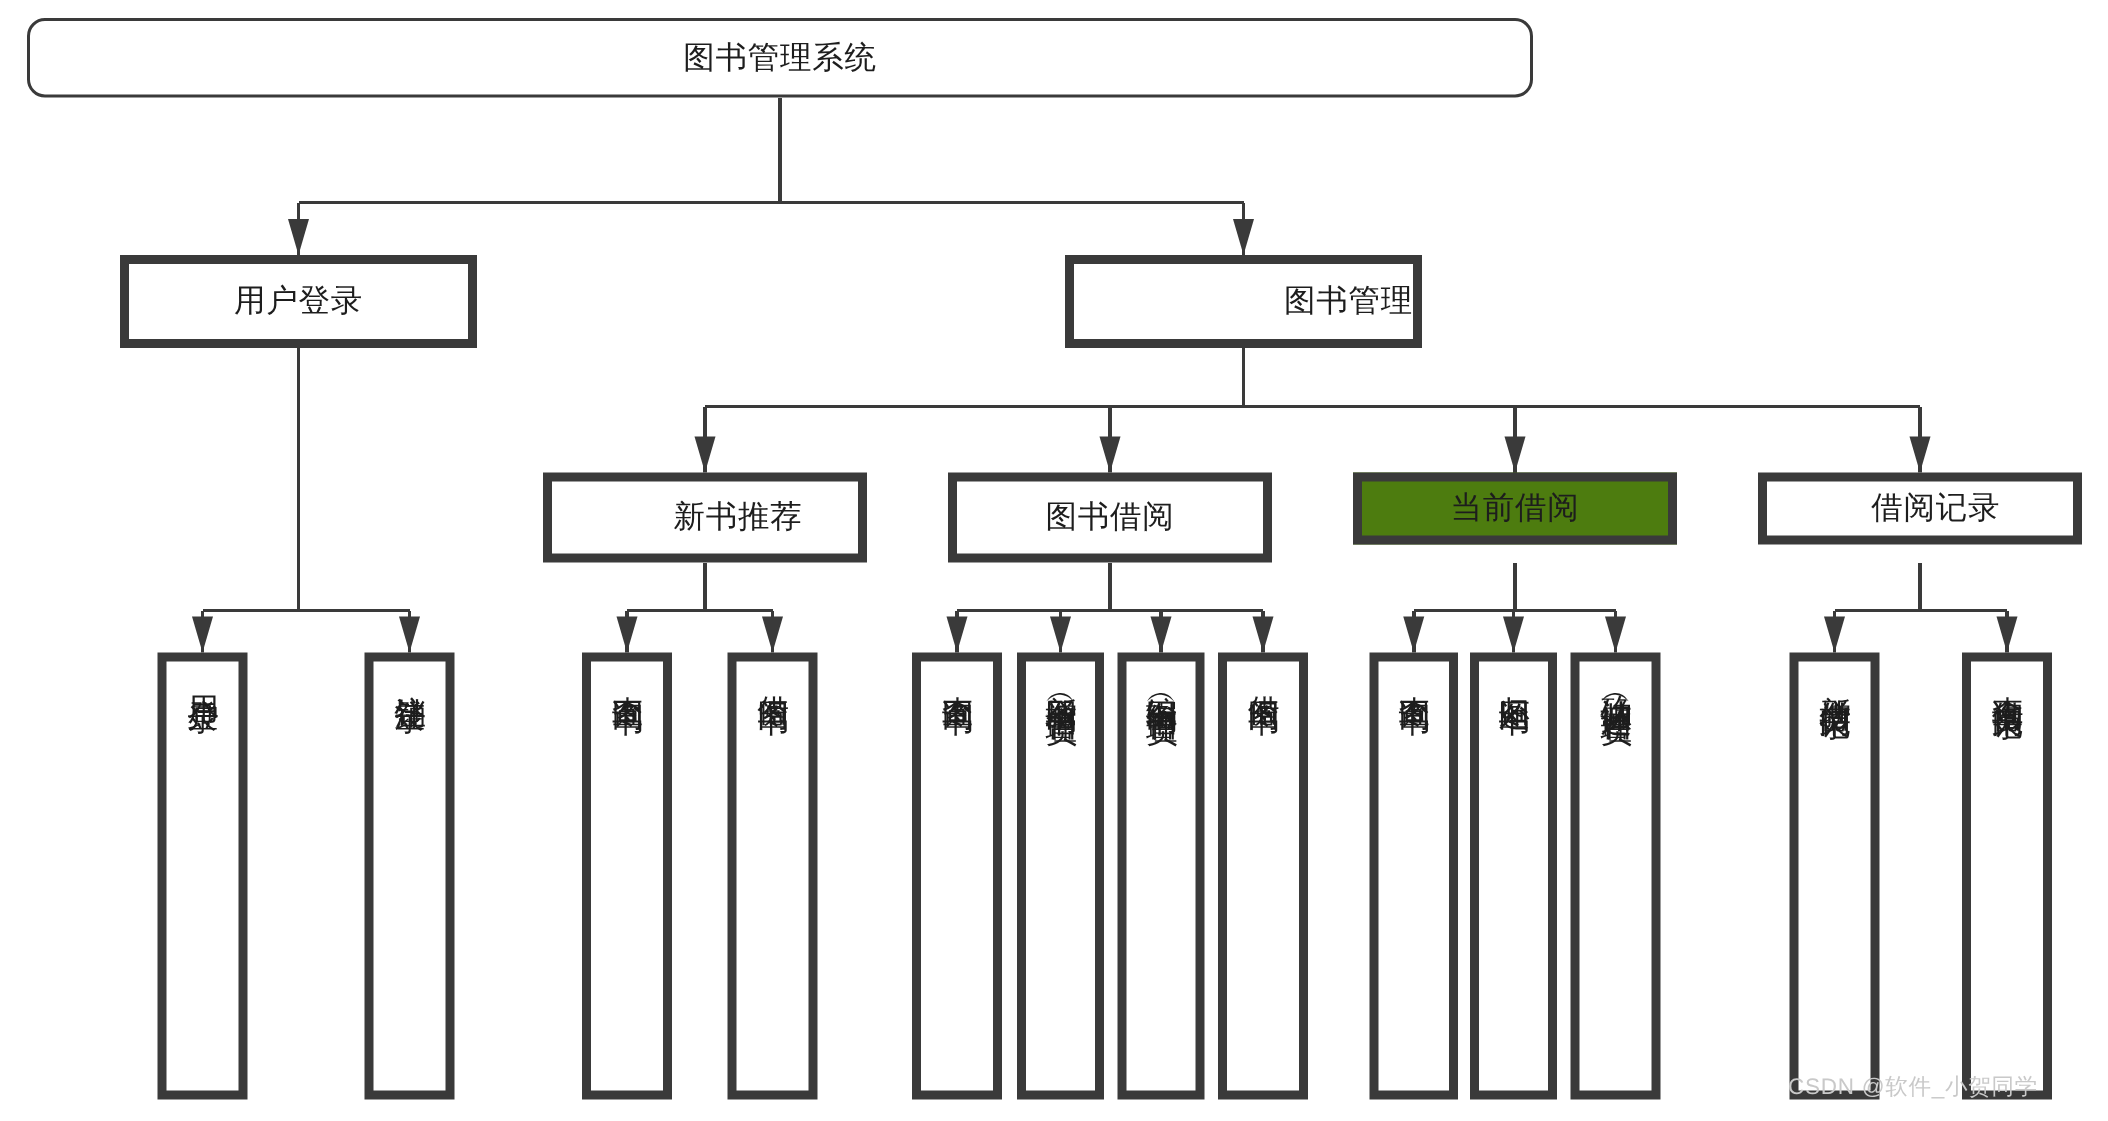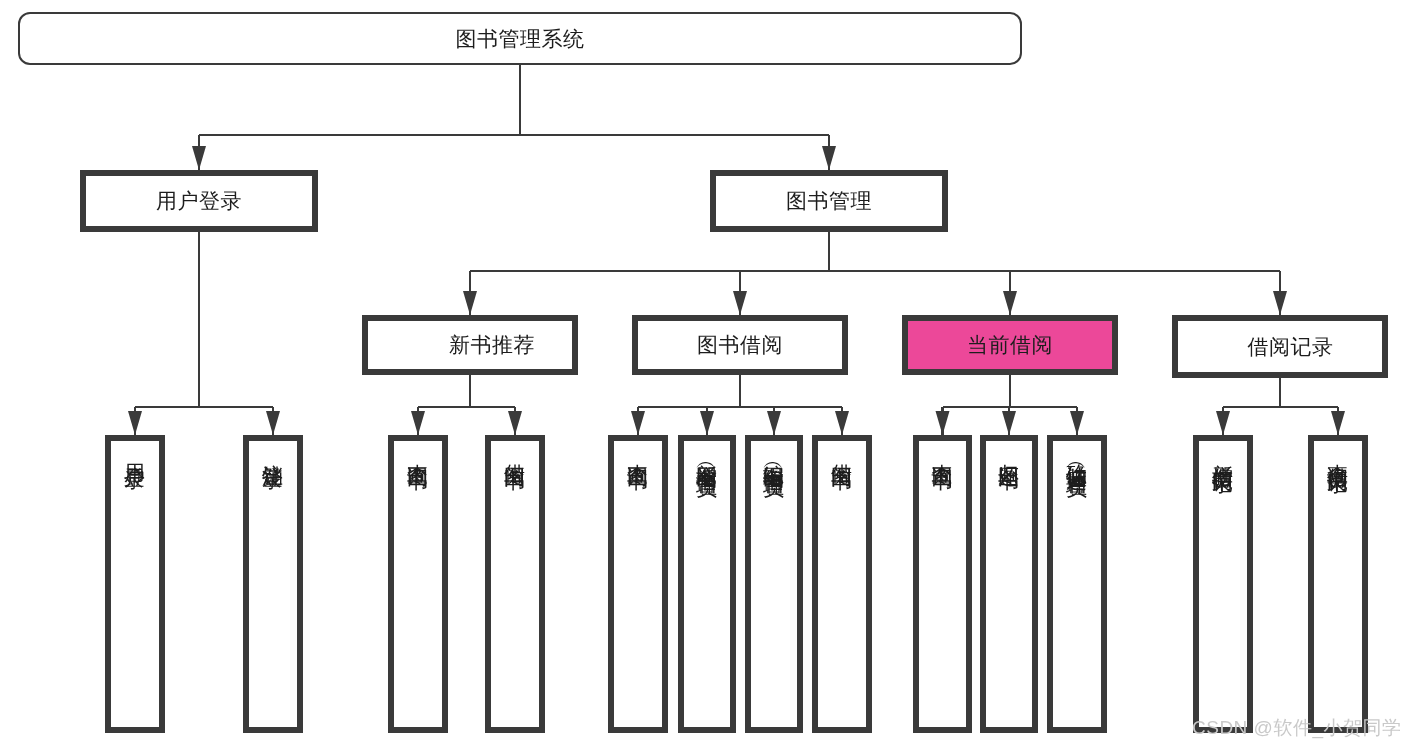--- a/index.html
+++ b/index.html
@@ -53,21 +53,21 @@
     text-orientation: upright;
     white-space: nowrap;
     letter-spacing: 2px;
     font-size: 21px;
     line-height: 1;
     margin: 0 auto;
   }
   .watermark {
     position: absolute;
     color: #c9c9c9;
-    font-size: 19px;
+    font-size: 15px;
     white-space: nowrap;
     letter-spacing: 0.5px;
   }
 </style>
 </head>
 <body>
 
 <div id="canvas">
   <svg id="edges" viewBox="0 0 1405 747">
       <line x1="520" y1="65" x2="520" y2="135" stroke="#3a3a3a" stroke-width="2.6" shape-rendering="crispEdges"></line>
@@ -123,33 +123,33 @@
       <line x1="1338" y1="407" x2="1338" y2="435" stroke="#3a3a3a" stroke-width="2.6" shape-rendering="crispEdges"></line>
       <path d="M1331,411 L1345,411 L1338,435 Z" fill="#3a3a3a"></path>
     </svg>
   <div id="nodes">
       <div class="node level-0" style="left: 18px; top: 12px; width: 1004px; height: 53px; border-color: rgb(58, 58, 58); background: rgb(255, 255, 255);">
         <span class="node-label" style="color: rgb(29, 29, 29);">图书管理系统</span>
       </div>
       <div class="node level-1" style="left: 80px; top: 170px; width: 238px; height: 62px; border-color: rgb(58, 58, 58); background: rgb(255, 255, 255);">
         <span class="node-label" style="color: rgb(29, 29, 29);">用户登录</span>
       </div>
-      <div class="node level-1" style="left: 710px; top: 170px; width: 238px; height: 62px; border-color: rgb(58, 58, 58); background: rgb(255, 255, 255);">
+      <div class="node level-1" style="left: 710px; top: 170px; width: 238px; height: 62px; border-color: rgb(58, 58, 58); background: rgb(255, 255, 255); justify-content: flex-end;">
         <span class="node-label" style="color: rgb(29, 29, 29);">图书管理</span>
       </div>
       <div class="node level-2" style="left: 362px; top: 315px; width: 216px; height: 60px; border-color: rgb(58, 58, 58); background: rgb(255, 255, 255);">
         <span class="node-label" style="color: rgb(29, 29, 29); margin-left: 44px;">新书推荐</span>
       </div>
       <div class="node level-2" style="left: 632px; top: 315px; width: 216px; height: 60px; border-color: rgb(58, 58, 58); background: rgb(255, 255, 255); justify-content: center;">
         <span class="node-label" style="color: rgb(29, 29, 29);">图书借阅</span>
       </div>
-      <div class="node level-2" style="left: 902px; top: 315px; width: 216px; height: 60px; border-color: rgb(58, 58, 58); background: #ec4899;">
+      <div class="node level-2" style="left: 902px; top: 315px; width: 216px; height: 48px; border-color: rgb(58, 58, 58); background: #4d7c0f;">
         <span class="node-label" style="color: rgb(29, 29, 29);">当前借阅</span>
       </div>
-      <div class="node level-2" style="left: 1172px; top: 315px; width: 216px; height: 63px; border-color: rgb(58, 58, 58); background: rgb(255, 255, 255); padding-left: 21px;">
+      <div class="node level-2" style="left: 1172px; top: 315px; width: 216px; height: 48px; border-color: rgb(58, 58, 58); background: rgb(255, 255, 255); padding-left: 21px;">
         <span class="node-label" style="color: rgb(29, 29, 29);">借阅记录</span>
       </div>
       <div class="node level-3 vertical" style="left: 105px; top: 435px; width: 60px; height: 298px; border-color: rgb(58, 58, 58); background: rgb(255, 255, 255);">
         <span class="node-label" style="color: rgb(29, 29, 29);">用户登录</span>
       </div>
       <div class="node level-3 vertical" style="left: 243px; top: 435px; width: 60px; height: 298px; border-color: rgb(58, 58, 58); background: rgb(255, 255, 255);">
         <span class="node-label" style="color: rgb(29, 29, 29);">注销登录</span>
       </div>
       <div class="node level-3 vertical" style="left: 388px; top: 435px; width: 60px; height: 298px; border-color: rgb(58, 58, 58); background: rgb(255, 255, 255);">
         <span class="node-label" style="color: rgb(29, 29, 29);">查询图书</span>

